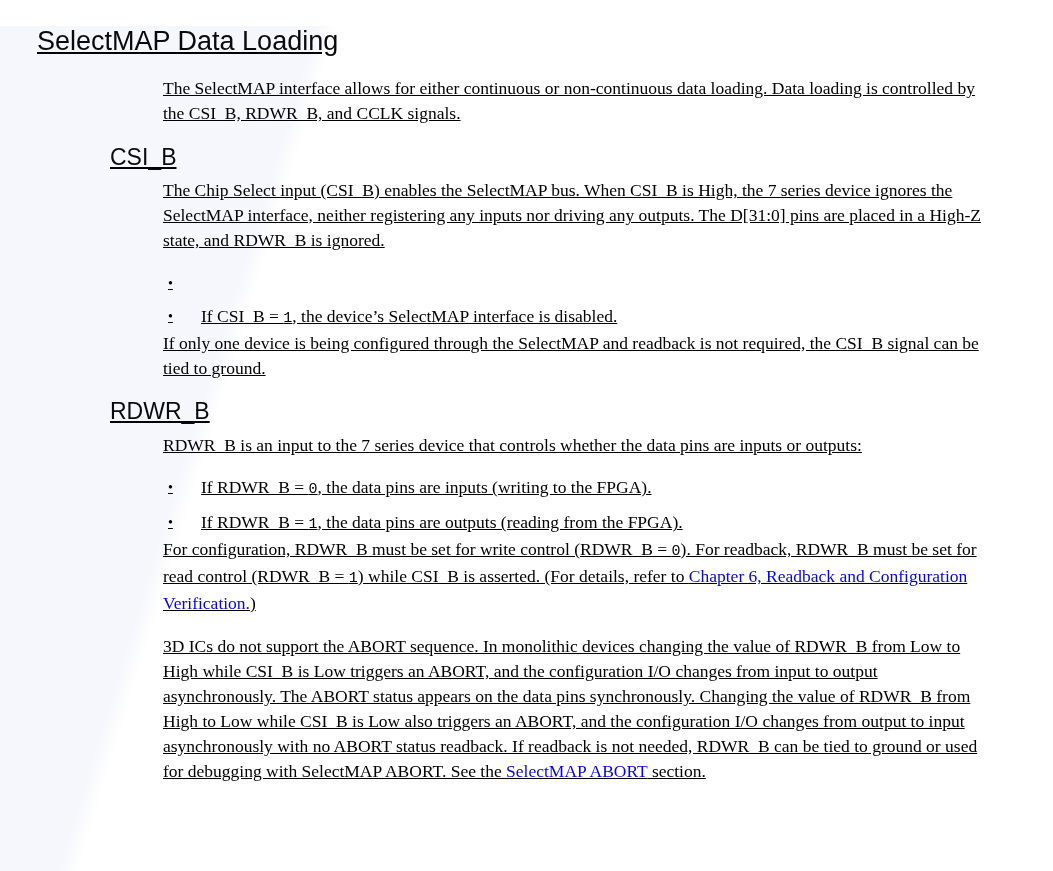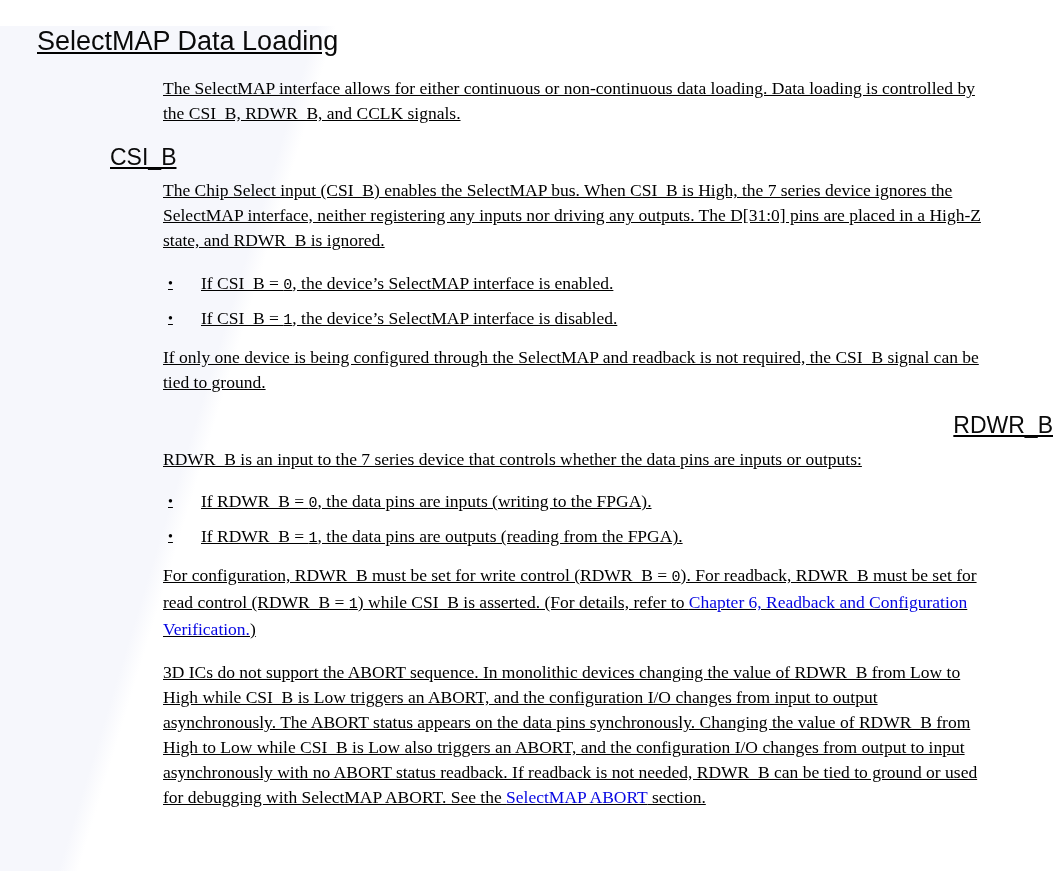--- a/index.html
+++ b/index.html
@@ -60,40 +60,39 @@
   .seg-link {
     color: var(--link);
     cursor: pointer;
   }
   
   .mt-intro   { margin-top: 19px; }
   .mt-h2a     { margin-top: 24px; }
   .mt-p       { margin-top: 7px; }
   .mt-bullet  { margin-top: 14px; }
   .mt-bullet2 { margin-top: 8px;  }
-  .mt-close   { margin-top: 12px; }
-  .mt-h2b     { margin-top: 22px; text-align: right; }
+  .mt-close   { margin-top: 0; }
+  .mt-h2b     { margin-top: 22px; }
 </style>
 </head>
 <body>
 
 <div class="page">
   <div class="page-inner">
 
     <h1 class="doc-title">SelectMAP Data Loading</h1>
 
     <p class="para mt-intro"><span>The SelectMAP interface allows for either continuous or non-continuous data loading. Data loading is controlled by the CSI_B, RDWR_B, and CCLK signals.</span></p>
 
     <h2 class="section-heading mt-h2a">CSI_B</h2>
 
     <p class="para mt-p"><span>The Chip Select input (CSI_B) enables the SelectMAP bus. When CSI_B is High, the 7 series device ignores the SelectMAP interface, neither registering any inputs nor driving any outputs. The D[31:0] pins are placed in a High-Z state, and RDWR_B is ignored.</span></p>
 
     <div class="bullet-row mt-bullet">
       <span class="dot">•</span>
-      <span class="bullet-text"><span>If CSI_B = </span><span class="seg-mono">0</span><span>, the device’s SelectMAP interface is enabled.</span></span>
     </div>
     <div class="bullet-row mt-bullet2">
       <span class="dot">•</span>
       <span class="bullet-text"><span>If CSI_B = </span><span class="seg-mono">1</span><span>, the device’s SelectMAP interface is disabled.</span></span>
     </div>
 
     <p class="para mt-close"><span>If only one device is being configured through the SelectMAP and readback is not required, the CSI_B signal can be tied to ground.</span></p>
 
     <h2 class="section-heading mt-h2b">RDWR_B</h2>
 

